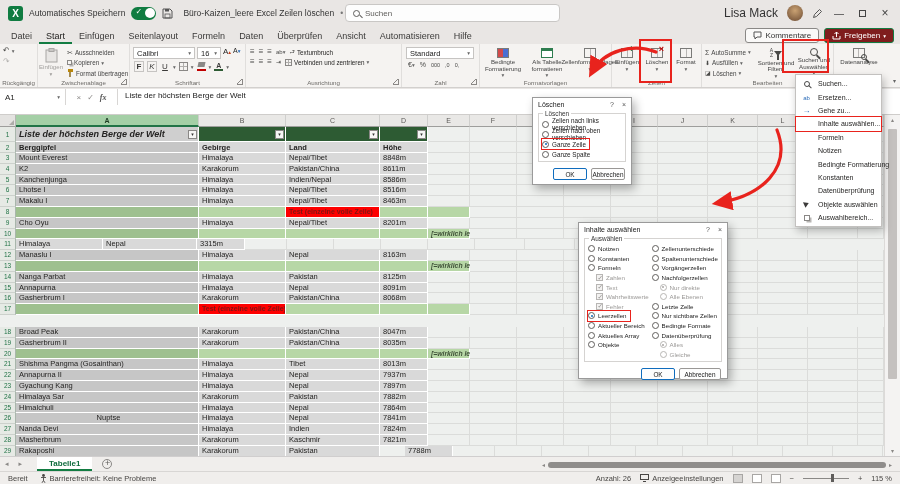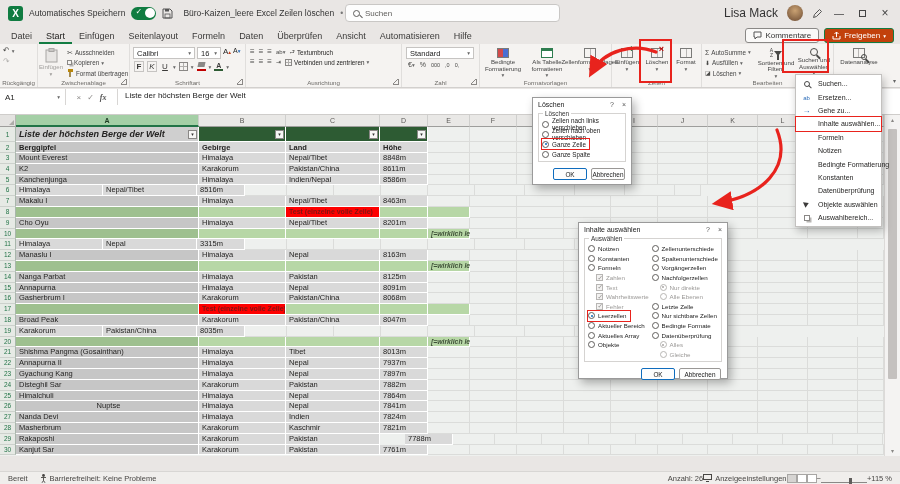--- a/index.html
+++ b/index.html
@@ -22,21 +22,21 @@
   .avatar{width:16px;height:16px;border-radius:50%;background:radial-gradient(circle at 50% 35%,#caa273,#6b4a32);flex:none}
   .winbtn{font-size:10px;color:#444;width:14px;text-align:center}
   .maxbox{width:7px;height:7px;border:1px solid #444;display:inline-block}
 
   
   #menubar{position:absolute;top:26px;left:0;right:0;height:18px;background:#e9e6e4;display:flex;align-items:flex-end;padding:0 4px}
   .tab{font-size:9px;color:#3b3a39;padding:2px 7px 3px;cursor:default}
   .tab.active{border-bottom:2px solid #127c42;padding-bottom:1px;color:#1e1d1c}
   #mb-right{position:absolute;right:6px;bottom:1px;display:flex;gap:5px;align-items:center}
   .pillbtn{height:15px;border:1px solid #8a8886;border-radius:3px;background:#faf9f8;display:flex;align-items:center;gap:3px;padding:0 7px;font-size:8px;color:#333}
-  .pillbtn.green{background:#c2410c;border-color:#127c42;color:#fff}
+  .pillbtn.green{background:#7f1d1d;border-color:#127c42;color:#fff}
 
   
   #ribbon{position:absolute;top:44px;left:0;right:0;height:44px;background:#f5f3f1;border-bottom:1px solid #d2d0ce;display:flex}
   .rgroup{position:relative;border-right:1px solid #e0dedc;height:100%;flex:none;padding-top:2px}
   .rglabel{position:absolute;bottom:1px;left:0;right:0;text-align:center;font-size:6.2px;color:#6d6b68;white-space:nowrap;overflow:hidden}
   .launcher{position:absolute;bottom:2px;right:2px;width:6px;height:6px;border-right:1px solid #8a8886;border-bottom:1px solid #8a8886;background:linear-gradient(135deg,transparent 46%,#8a8886 46%,#8a8886 56%,transparent 56%)}
   .srow{display:flex;align-items:center;gap:2px;font-size:6.3px;height:10.5px;padding-left:3px;color:#444;white-space:nowrap}
   .bigbtn{display:flex;flex-direction:column;align-items:center;padding-top:2px;gap:1px;font-size:6.1px;text-align:center;color:#444;line-height:1.08;flex:none}
   .caret{font-size:5.5px;color:#666}
   .gicon{font-size:8px;color:#4a4a48;line-height:1}
@@ -103,21 +103,21 @@
   #tabbar{position:absolute;top:456px;left:0;right:0;height:15px;background:#f0eeec;border-top:1px solid #d0cece;display:flex;align-items:center;font-size:8px;color:#605e5c}
   .tnav{padding:0 5px;font-size:7px;color:#8a8886}
   #sheettab{background:#fff;height:100%;display:flex;align-items:center;padding:0 12px;color:#0e6b3c;font-weight:bold;border-bottom:2px solid #127c42;margin-left:10px}
   .addsheet{width:10px;height:10px;border:1px solid #8a8886;border-radius:50%;margin-left:10px;position:relative}
   .addsheet::after{content:"+";position:absolute;left:1.5px;top:-2.5px;font-size:9px;color:#605e5c}
   #hscroll{position:absolute;right:8px;top:4px;width:350px;height:7px;display:flex;align-items:center;gap:3px;font-size:6px;color:#8a8886}
   #hthumb{flex:1;height:6px;background:#8f8d8b;border-radius:3px}
 
   
   #statusbar{position:absolute;top:471px;left:0;right:0;height:13px;background:#f0eeec;border-top:1px solid #d8d6d4;display:flex;align-items:center;font-size:7.5px;color:#484644;padding:0 8px;gap:12px}
-  #sb-right{margin-left:auto;display:flex;align-items:flex-end;}
+  #sb-right{margin-left:auto;display:flex;align-items:center;gap:9px}
   .sbitem{display:flex;align-items:center;gap:3px;white-space:nowrap}
   .vicon{width:10px;height:9px;border:1px solid #a8a6a4;background:#fff}
   .vicon.active{background:#d6d4d2}
   .ztrack{width:46px;height:1px;background:#8a8886;position:relative}
   .zthumb{position:absolute;left:62%;top:-3.5px;width:3px;height:8px;background:#5f5d5b}
 
   
   #searchmenu{position:absolute;left:795px;top:74px;width:87px;background:#fff;border:1px solid #c3c1bf;box-shadow:2px 4px 8px rgba(0,0,0,.25);z-index:55;padding:2px 0}
   .mitem{position:relative;height:13.4px;display:flex;align-items:center;padding-left:22px;font-size:7px;color:#1f1e1d;white-space:nowrap}
   .micon{position:absolute;left:5px;width:11px;display:flex;justify-content:center;align-items:center}
@@ -545,20 +545,21 @@
           <div class="cell empty" style="width: 47px;"></div>
           <div class="cell empty" style="width: 47px;"></div>
           <div class="cell empty" style="width: 50px;"></div>
           <div class="cell empty" style="width: 50px;"></div>
           <div class="cell empty" style="width: 50px;"></div>
           <div class="cell empty" style="width: 50px;"></div>
           <div class="cell empty" style="width: 26px;"></div>
         </div>
         <div class="grow" style="height: 10.8px; line-height: 10.8px;">
           <div class="rn">6</div>
+          <div class="cell cA" style="width: 183px;">Lhotse I</div>
           <div class="cell cBD" style="width: 87px;">Himalaya</div>
           <div class="cell cBD" style="width: 94px;">Nepal/Tibet</div>
           <div class="cell cBD" style="width: 48px;">8516m</div>
           <div class="cell empty" style="width: 42px;"></div>
           <div class="cell empty" style="width: 47px;"></div>
           <div class="cell empty" style="width: 47px;"></div>
           <div class="cell empty" style="width: 47px;"></div>
           <div class="cell empty" style="width: 47px;"></div>
           <div class="cell empty" style="width: 50px;"></div>
           <div class="cell empty" style="width: 50px;"></div>
@@ -745,39 +746,40 @@
           <div class="cell empty" style="width: 47px;"></div>
           <div class="cell empty" style="width: 47px;"></div>
           <div class="cell empty" style="width: 47px;"></div>
           <div class="cell empty" style="width: 47px;"></div>
           <div class="cell empty" style="width: 50px;"></div>
           <div class="cell empty" style="width: 50px;"></div>
           <div class="cell empty" style="width: 50px;"></div>
           <div class="cell empty" style="width: 50px;"></div>
           <div class="cell empty" style="width: 26px;"></div>
         </div>
-        <div class="grow" style="height: 10.8px; line-height: 10.8px;">
+        <div class="grow" style="height: 10.8px; line-height: 10.8px; margin-top: 12px;">
           <div class="rn">18</div>
           <div class="cell cA" style="width: 183px;">Broad Peak</div>
           <div class="cell cBD" style="width: 87px;">Karakorum</div>
           <div class="cell cBD" style="width: 94px;">Pakistan/China</div>
           <div class="cell cBD" style="width: 48px;">8047m</div>
           <div class="cell empty" style="width: 42px;"></div>
           <div class="cell empty" style="width: 47px;"></div>
           <div class="cell empty" style="width: 47px;"></div>
           <div class="cell empty" style="width: 47px;"></div>
           <div class="cell empty" style="width: 47px;"></div>
           <div class="cell empty" style="width: 50px;"></div>
           <div class="cell empty" style="width: 50px;"></div>
           <div class="cell empty" style="width: 50px;"></div>
           <div class="cell empty" style="width: 50px;"></div>
           <div class="cell empty" style="width: 26px;"></div>
         </div>
         <div class="grow" style="height: 10.8px; line-height: 10.8px;">
           <div class="rn">19</div>
+          <div class="cell cA" style="width: 183px;">Gasherbrum II</div>
           <div class="cell cBD" style="width: 87px;">Karakorum</div>
           <div class="cell cBD" style="width: 94px;">Pakistan/China</div>
           <div class="cell cBD" style="width: 48px;">8035m</div>
           <div class="cell empty" style="width: 42px;"></div>
           <div class="cell empty" style="width: 47px;"></div>
           <div class="cell empty" style="width: 47px;"></div>
           <div class="cell empty" style="width: 47px;"></div>
           <div class="cell empty" style="width: 47px;"></div>
           <div class="cell empty" style="width: 50px;"></div>
           <div class="cell empty" style="width: 50px;"></div>
@@ -848,21 +850,21 @@
           <div class="cell empty" style="width: 47px;"></div>
           <div class="cell empty" style="width: 47px;"></div>
           <div class="cell empty" style="width: 50px;"></div>
           <div class="cell empty" style="width: 50px;"></div>
           <div class="cell empty" style="width: 50px;"></div>
           <div class="cell empty" style="width: 50px;"></div>
           <div class="cell empty" style="width: 26px;"></div>
         </div>
         <div class="grow" style="height: 10.8px; line-height: 10.8px;">
           <div class="rn">24</div>
-          <div class="cell cA" style="width: 183px;">Disteghil Sar</div>
+          <div class="cell cA" style="width: 183px;">Himalaya Sar</div>
           <div class="cell cBD" style="width: 87px;">Karakorum</div>
           <div class="cell cBD" style="width: 94px;">Pakistan</div>
           <div class="cell cBD" style="width: 48px;">7882m</div>
           <div class="cell empty" style="width: 42px;"></div>
           <div class="cell empty" style="width: 47px;"></div>
           <div class="cell empty" style="width: 47px;"></div>
           <div class="cell empty" style="width: 47px;"></div>
           <div class="cell empty" style="width: 47px;"></div>
           <div class="cell empty" style="width: 50px;"></div>
           <div class="cell empty" style="width: 50px;"></div>
@@ -973,20 +975,31 @@
           <div class="cell empty" style="width: 26px;"></div>
         </div>
       </div>
     </div>
   <div id="vscroll">
     <span class="varr">▴</span>
     <div id="vthumb"></div>
     <span class="varr dn">▾</span>
   </div>
 
+  <div id="tabbar">
+    <span class="tnav">◂</span>
+    <span class="tnav">▸</span>
+    <div id="sheettab">Tabelle1</div>
+    <span class="addsheet"></span>
+    <div id="hscroll">
+      <span>◂</span>
+      <div id="hthumb"></div>
+      <span>▸</span>
+    </div>
+  </div>
 
   <div id="statusbar">
     <span>Bereit</span>
     <span class="sbitem">
       <svg width="7" height="9" viewBox="0 0 7 9">
           <circle cx="3.5" cy="1.5" r="1.4" fill="#484644"></circle>
           <path d="M1 3.5h5M3.5 3.5v3M3.5 6.5L2 8.8M3.5 6.5L5 8.8" stroke="#484644" stroke-width="0.9" fill="none"></path>
         </svg>
       <span>Barrierefreiheit: Keine Probleme</span>
     </span>

